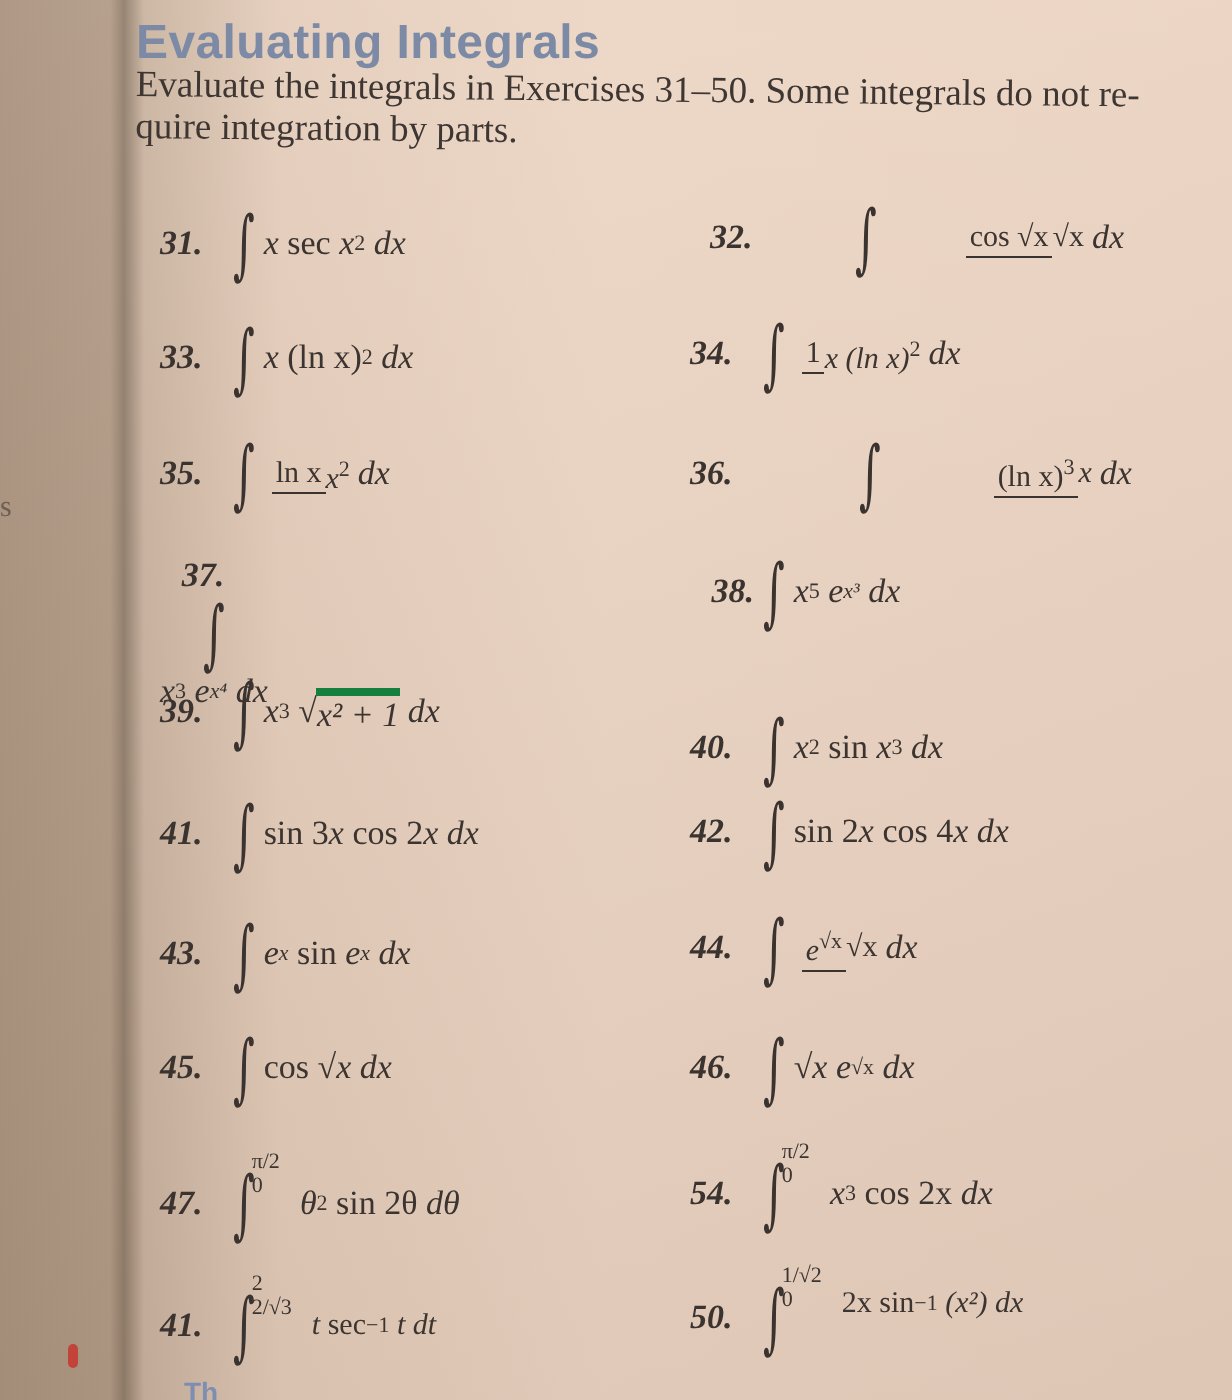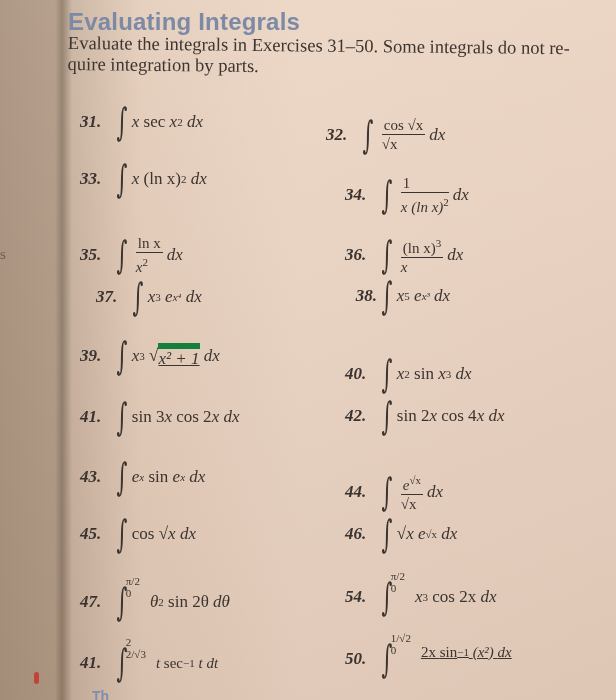--- a/index.html
+++ b/index.html
@@ -12,21 +12,21 @@
   .red-mark{position:absolute;left:34px;top:672px;width:5px;height:12px;border-radius:3px;background:#c2433a;}
   .next-the{position:absolute;left:92px;top:688px;font-size:14px;color:#7d8fb0;font-family:"Liberation Sans",sans-serif;font-weight:bold;}
   .section-title{position:absolute;left:68px;top:8px;font-family:"Liberation Sans",sans-serif;font-weight:bold;font-size:24px;color:#7c8aa6;letter-spacing:0.2px;}
   .intro{position:absolute;left:68px;top:33px;width:530px;font-size:18.5px;line-height:21px;color:#3d3632;transform:rotate(0.6deg);transform-origin:left top;}
   .ex{position:absolute;display:flex;align-items:center;white-space:nowrap;}
   .num{font-weight:bold;font-size:17px;width:32px;color:#3a332f;font-style:italic;}
   .int{font-size:38px;font-style:normal;font-family:"DejaVu Serif",serif;font-weight:200;line-height:1;transform:scaleX(0.55);margin-right:0px;color:#3a332f;}
   .body{font-size:17px;font-style:italic;display:flex;align-items:center;}
   .body .r{font-style:normal;}
   sup{font-size:11px;}
-  .frac{display:inline-flex;flex-direction:column;margin:16px 4px;font-size:15px;}
+  .frac{display:inline-flex;flex-direction:row;align-items:center;margin:0 4px;font-size:15px;}
   .frac .top{border-bottom:1px solid #3a332f;padding:0 2px;line-height:18px;}
   .frac .bot{line-height:18px;}
   .lims{display:inline-flex;flex-direction:column;justify-content:flex-start;height:54px;font-size:11px;font-style:normal;margin-left:-6px;margin-right:10px;}
 </style>
 </head>
 <body>
 
 <div class="page-shade"></div>
 <div class="side-s">s</div>
 <div class="red-mark"></div>
@@ -36,21 +36,21 @@
 <div class="intro">Evaluate the integrals in Exercises 31–50. Some integrals do not re-quire integration by parts.</div>
 
 <div class="ex" style="left:80px;top:103px;">
   <span class="num">31.</span>
   <span class="int">∫</span>
   <span class="body">
     <span>x</span>&nbsp;<span class="r">sec</span>&nbsp;<span>x</span><sup class="r">2</sup>&nbsp;<span>dx</span>
   </span>
 </div>
 
-<div class="ex" style="left:326px;top:100px;">
+<div class="ex" style="left:355px;top:100px;gap:36px;">
   <span class="num">32.</span>
   <span class="int">∫</span>
   <span class="body">
     <span class="frac">
         <span class="top r">cos √x</span>
         <span class="bot r">√x</span>
       </span>
       <span>dx</span>
   </span>
 </div>
@@ -80,53 +80,53 @@
   <span class="int">∫</span>
   <span class="body">
     <span class="frac">
         <span class="top r">ln x</span>
         <span class="bot"><span>x</span><sup class="r">2</sup></span>
       </span>
       <span>dx</span>
   </span>
 </div>
 
-<div class="ex" style="left:345px;top:218px;">
+<div class="ex" style="left:345px;top:218px;gap:48px;">
   <span class="num">36.</span>
   <span class="int">∫</span>
   <span class="body">
     <span class="frac">
         <span class="top r"><span>(ln x)</span><sup>3</sup></span>
         <span class="bot">x</span>
       </span>
       <span>dx</span>
   </span>
 </div>
 
-<div class="ex" style="left:96px;top:278px;">
+<div class="ex" style="left:80px;top:278px;flex-direction:column;">
   <span class="num">37.</span>
   <span class="int">∫</span>
   <span class="body">
     <span>x</span><sup class="r">3</sup>&nbsp;<span>e</span><sup>x⁴</sup>&nbsp;<span>dx</span>
   </span>
 </div>
 
 <div class="ex" style="left:345px;top:277px;text-align:right;">
   <span class="num">38.</span>
   <span class="int">∫</span>
   <span class="body">
     <span>x</span><sup class="r">5</sup>&nbsp;<span>e</span><sup>x³</sup>&nbsp;<span>dx</span>
   </span>
 </div>
 
 <div class="ex" style="left:80px;top:337px;">
   <span class="num">39.</span>
   <span class="int">∫</span>
   <span class="body">
-    <span>x</span><sup class="r">3</sup>&nbsp;<span class="r">√</span><span style="border-top:6px solid #15803d;text-decoration:underline;">x² + 1</span>&nbsp;<span>dx</span>
+    <span>x</span><sup class="r">3</sup>&nbsp;<span class="r">√</span><span style="border-top:4px solid #15803d;">x² + 1</span>&nbsp;<span>dx</span>
   </span>
 </div>
 
 <div class="ex" style="left:345px;top:336px;margin-top:19px;">
   <span class="num">40.</span>
   <span class="int">∫</span>
   <span class="body">
     <span>x</span><sup class="r">2</sup>&nbsp;<span class="r">sin</span>&nbsp;<span>x</span><sup class="r">3</sup>&nbsp;<span>dx</span>
   </span>
 </div>
@@ -219,16 +219,16 @@
   </span>
 </div>
 
 <div class="ex" style="left:345px;top:632px;">
   <span class="num">50.</span>
   <span class="int">∫</span>
   <span class="lims">
       <span>1/√2</span>
       <span>0</span>
     </span>
-  <span class="body" style="font-size:15px;margin-top:-14px;text-decoration:underline;">
+  <span class="body" style="font-size:15px;margin-top:-14px;">
     <span class="r">2x</span>&nbsp;<span class="r">sin</span><sup class="r">−1</sup>&nbsp;<span>(x²)</span>&nbsp;<span>dx</span>
   </span>
 </div>
 
 </body></html>

